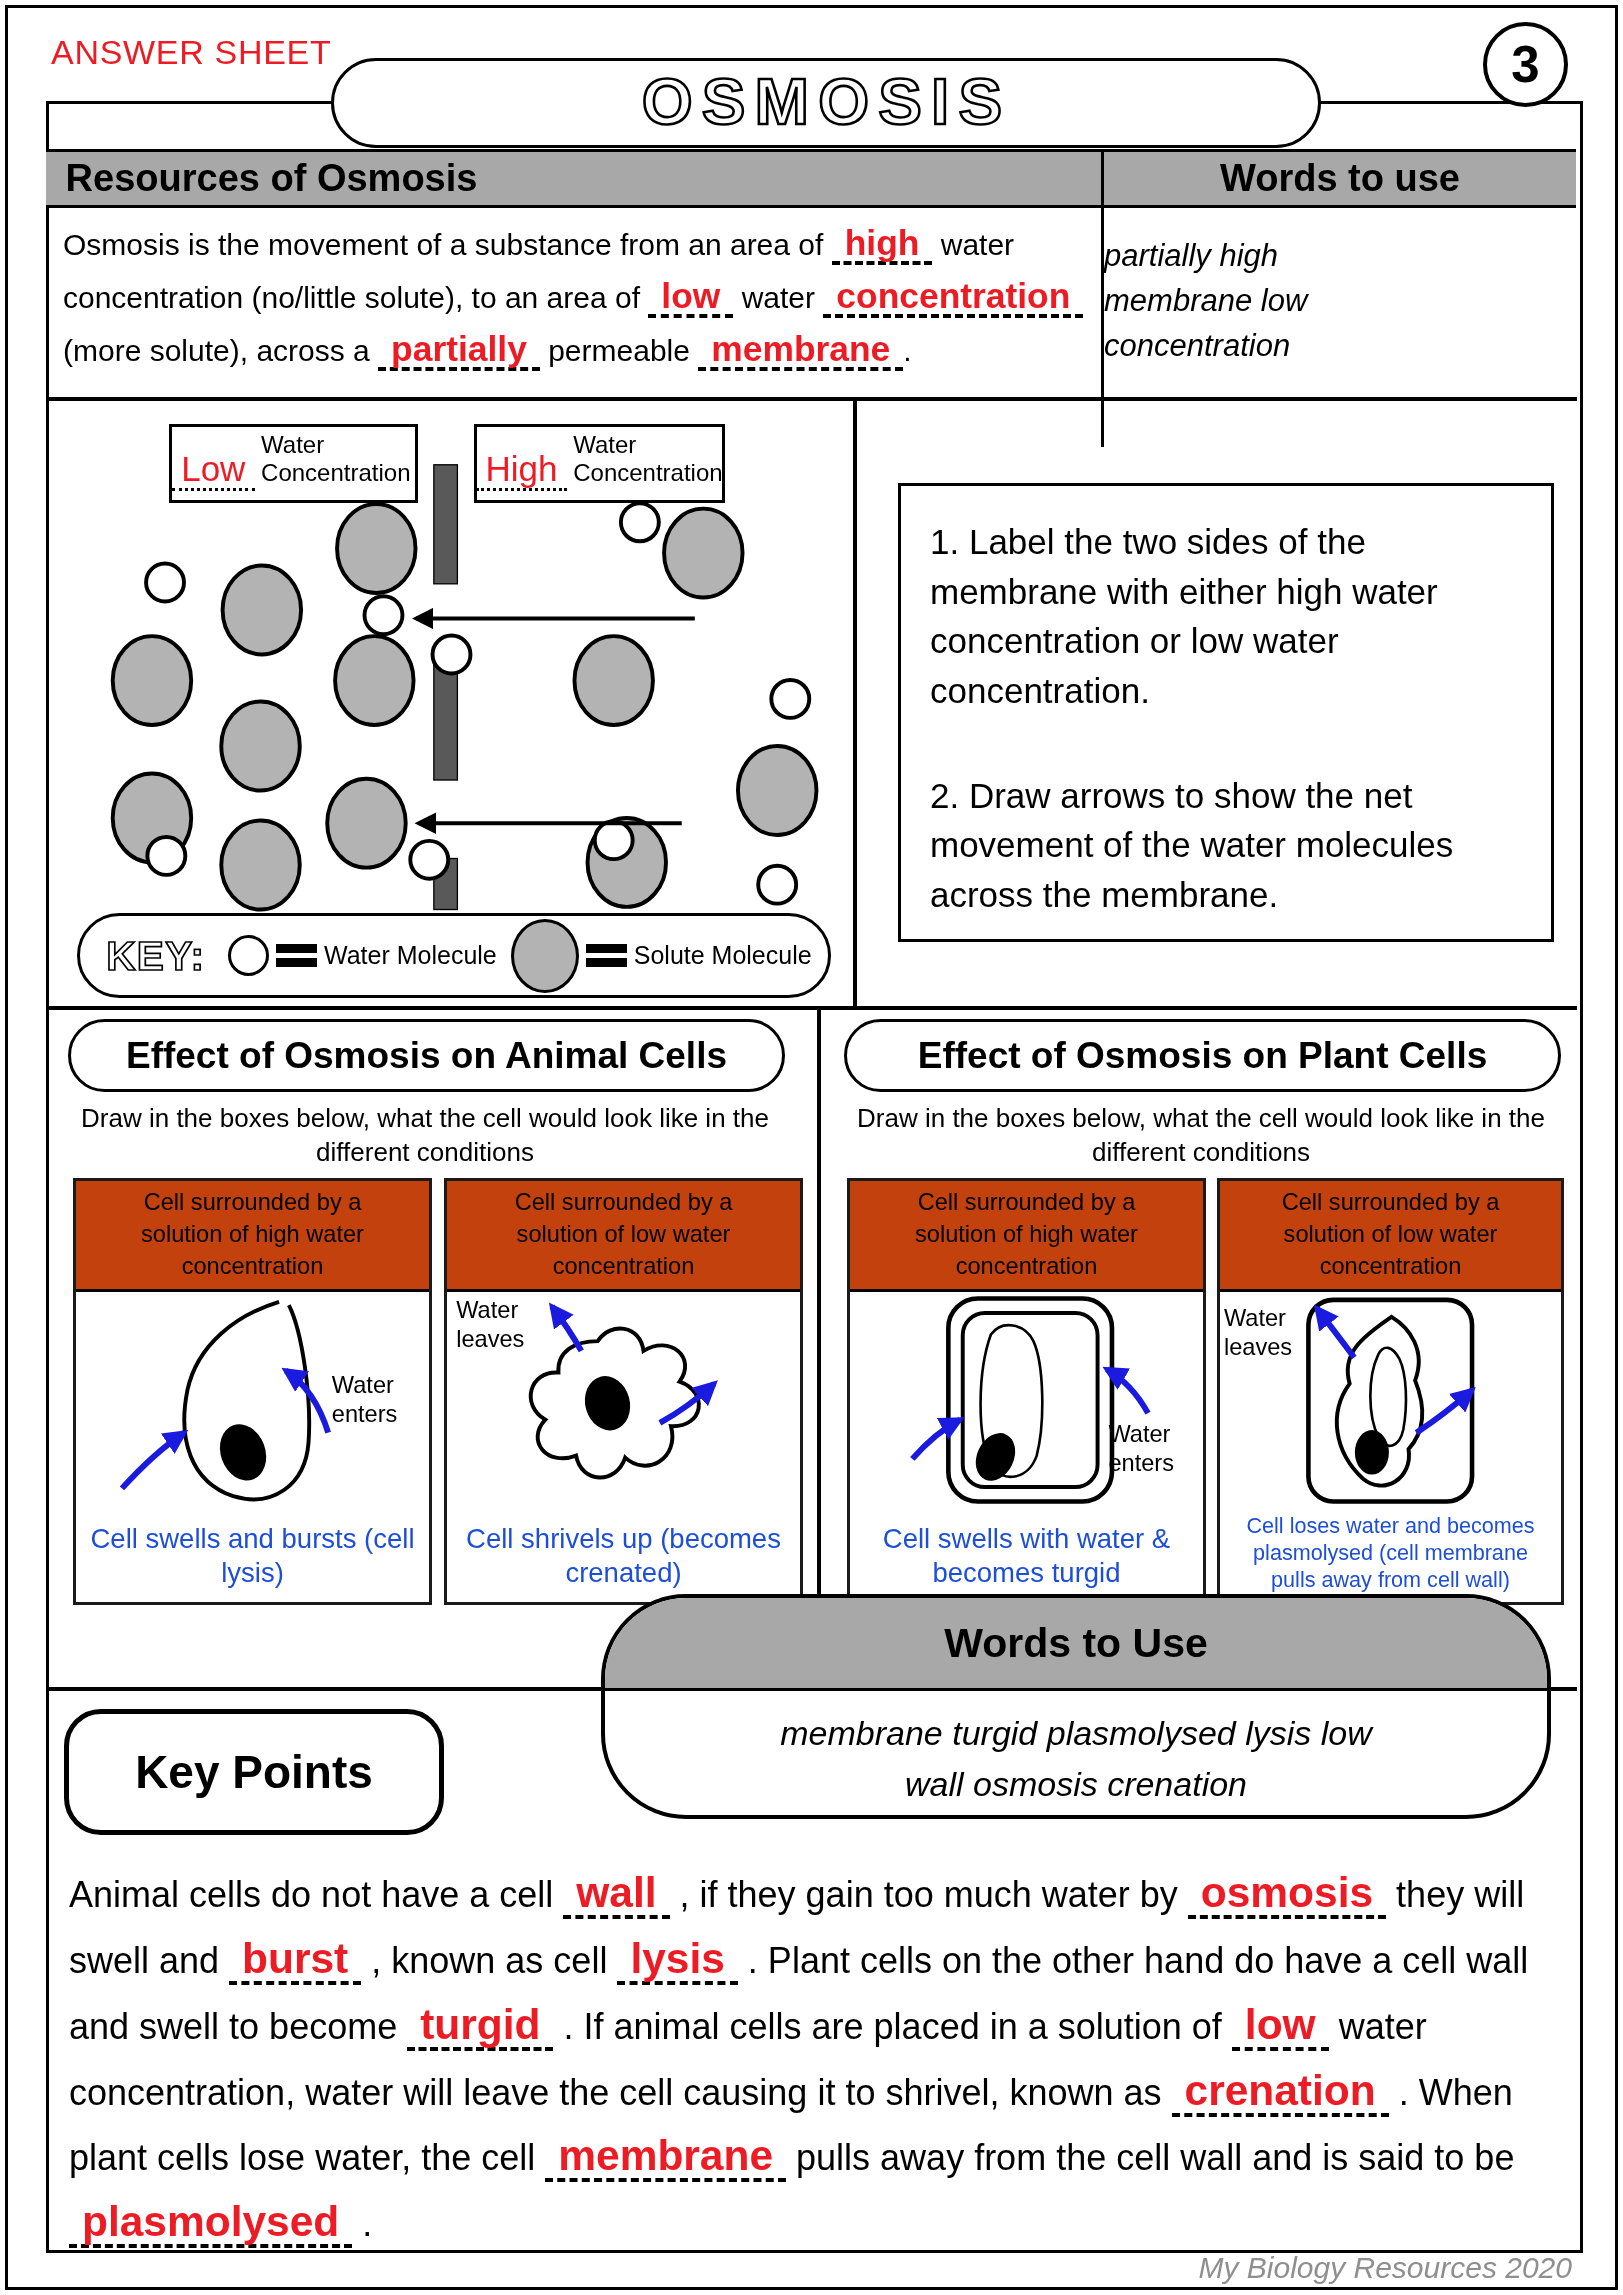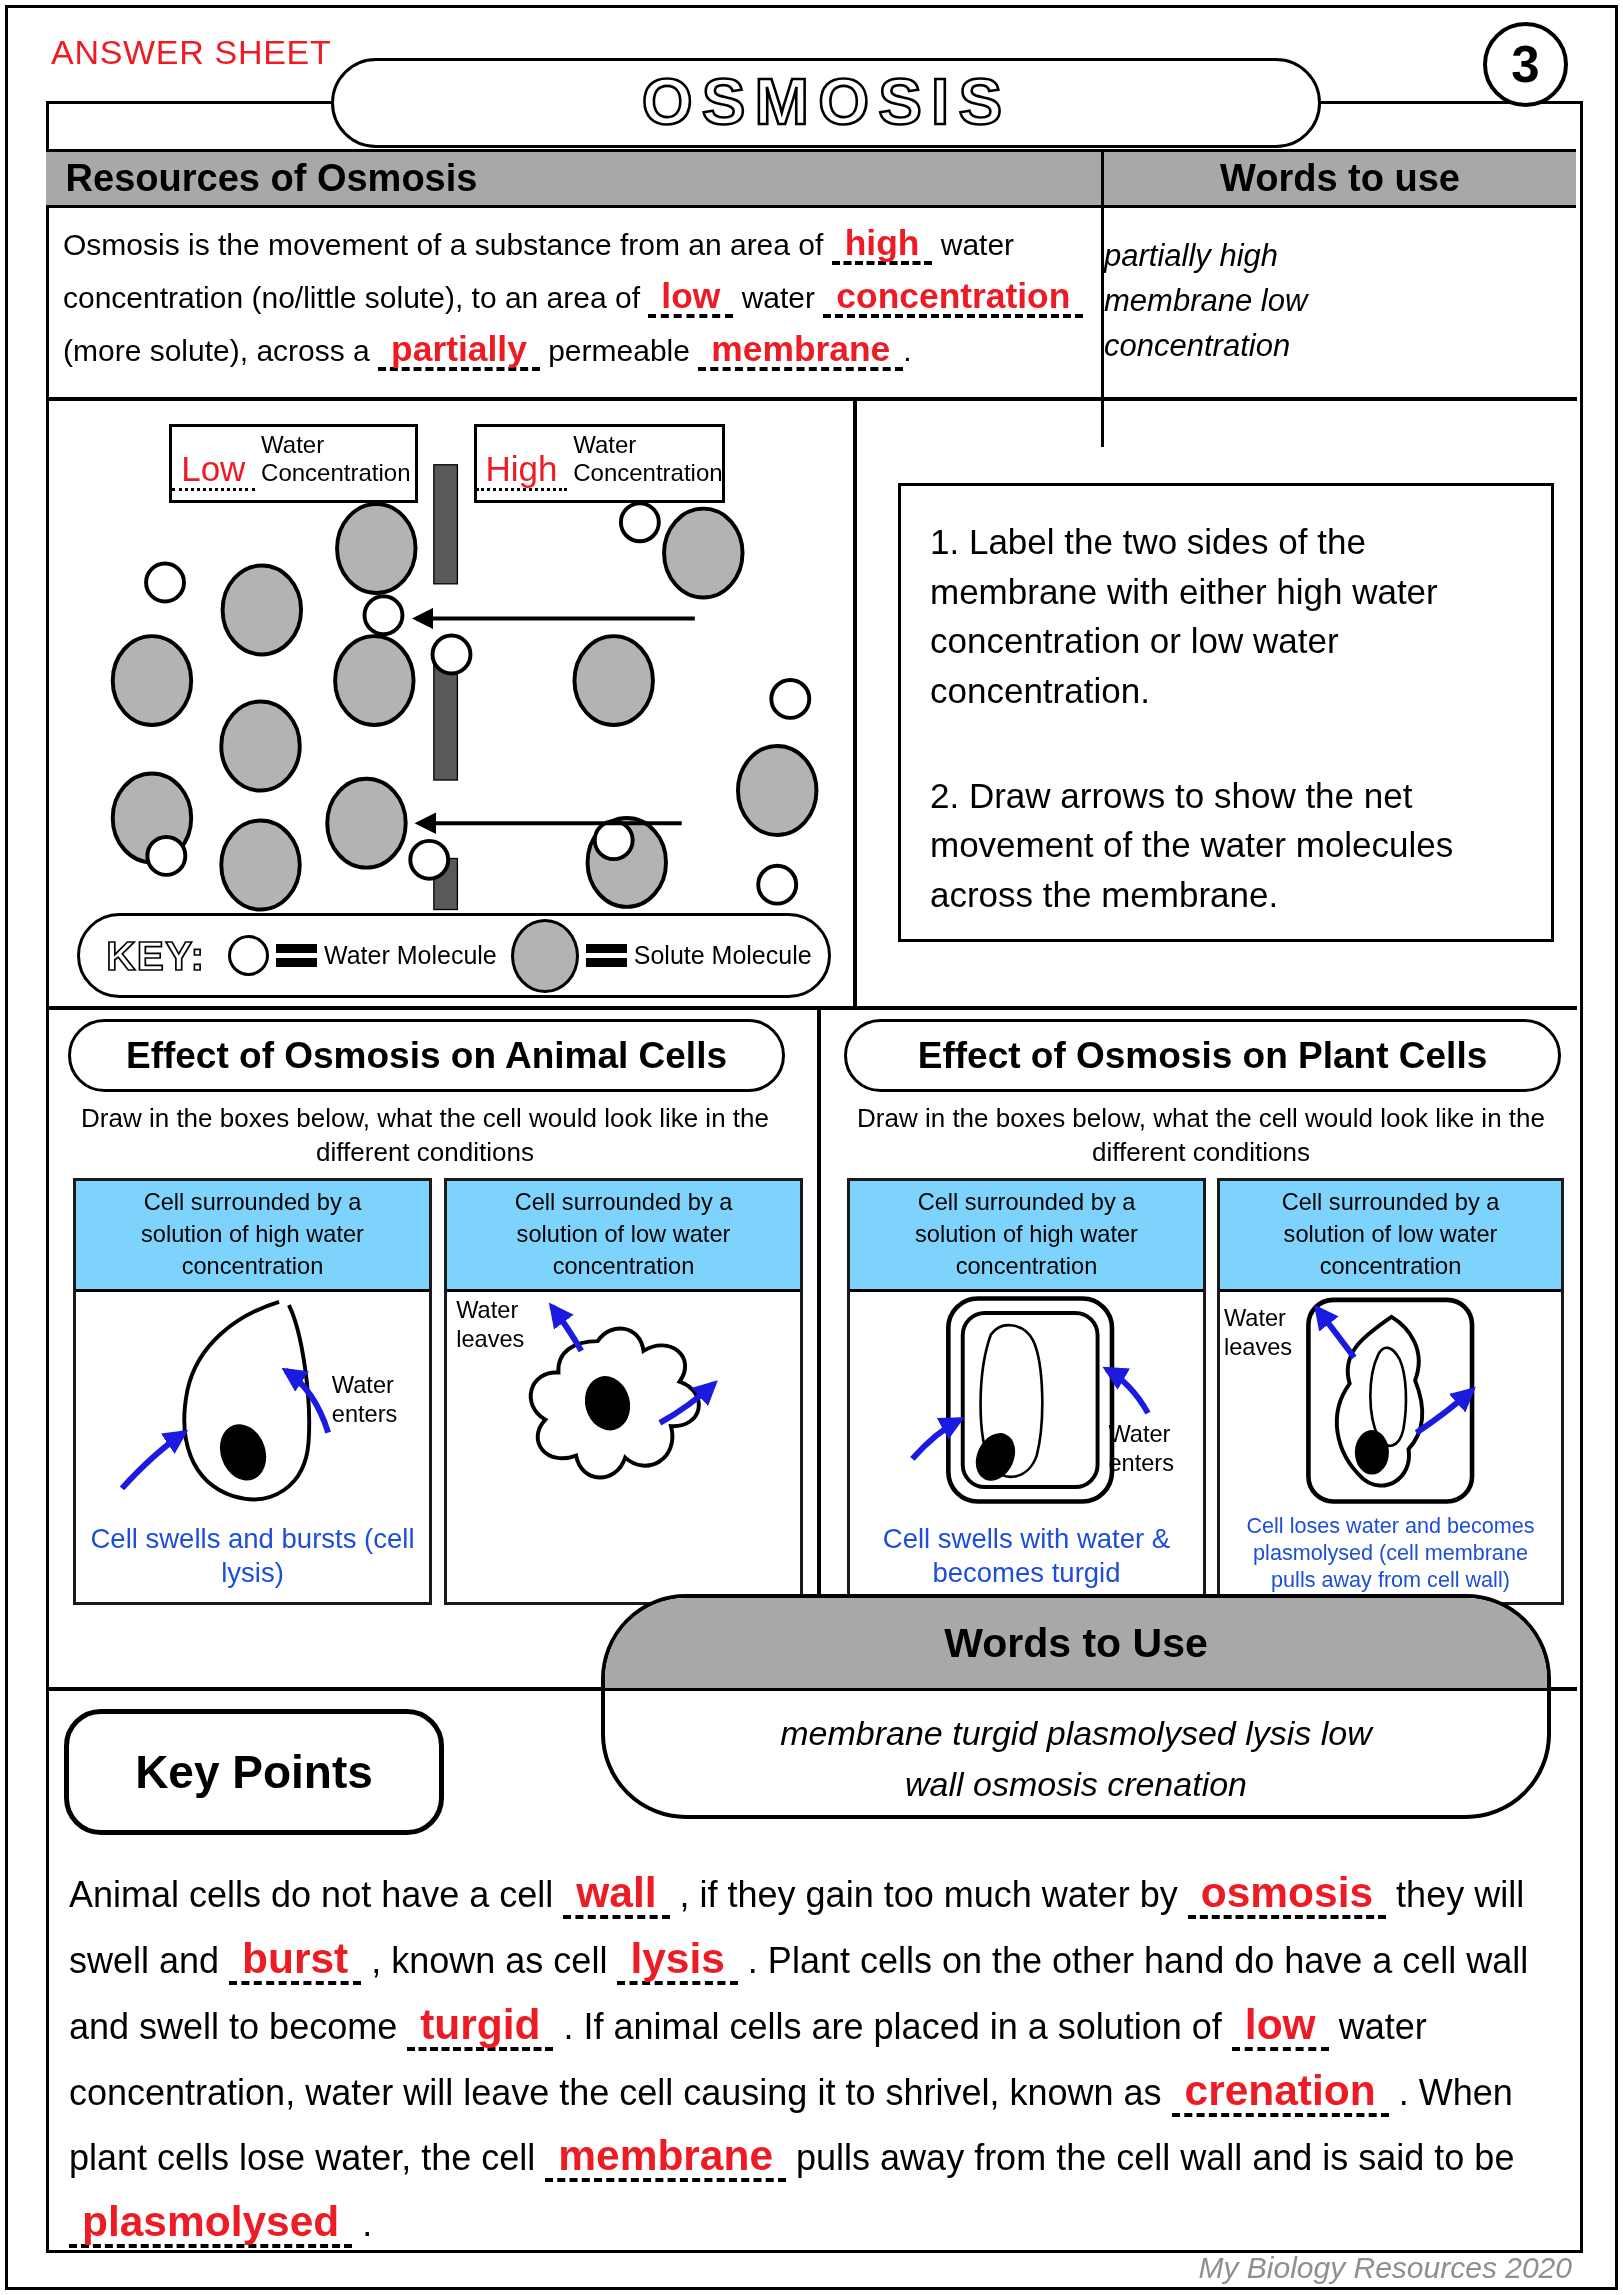--- a/index.html
+++ b/index.html
@@ -70,21 +70,21 @@
   }
   .instr-box .item2{margin-top:55px;}
   
   .section-title{
     border:3.9px solid #000; border-radius:39px; background:#fff; height:73px; box-sizing:border-box;
     display:flex; align-items:center; justify-content:center; font-size:37px; font-weight:600; z-index:2;
   }
   .section-sub{font-size:26px; text-align:center; line-height:1.3; z-index:2;}
   .cell-box{border:3.9px solid #1a1a1a; box-sizing:border-box; background:#fff; z-index:2;}
   .cell-box-header{
-    background:#7dd3fc; border-bottom:3.9px solid #000; box-sizing:border-box; height:111px;
+    background:#c2410c; border-bottom:3.9px solid #000; box-sizing:border-box; height:111px;
     font-size:23.6px; line-height:1.35; text-align:center; display:flex; align-items:center; justify-content:center;
     padding:0 25px;
   }
   .cell-box-body{position:relative; height:308px;}
   .cell-caption{
     position:absolute; left:0; right:0; bottom:9.2px; text-align:center;
     color:#1d4ed8; font-size:27.5px; line-height:1.25; font-weight:500; padding:0 10.5px;
   }
   .cell-caption.small{font-size:21.6px; bottom:6.5px;}
   .water-label{position:absolute; font-size:23.6px; line-height:1.25; z-index:3;}
@@ -245,20 +245,21 @@
             <marker id="ah-a2" viewBox="0 0 10 10" refX="8" refY="5" markerWidth="4.2" markerHeight="4.2" orient="auto-start-reverse">
               <path d="M0,0 L10,5 L0,10 z" fill="#1b1be0"></path>
             </marker>
           </defs>
         <path d="M 230 75 C 250 45, 295 50, 300 90 C 340 65, 382 100, 355 137 C 400 153, 392 207, 342 205 C 355 255, 305 283, 272 253 C 258 295, 205 293, 197 250 C 152 267, 120 227, 150 195 C 112 173, 125 120, 170 123 C 168 90, 196 75, 230 75 Z" fill="none" stroke="#000" stroke-width="6"></path>
         <ellipse cx="245" cy="170" rx="34" ry="42" transform="rotate(-15 245 170)" fill="#000"></ellipse>
         <path d="M 205 90 Q 185 55, 160 22" fill="none" stroke="#1b1be0" stroke-width="9" marker-end="url(#ah-a2)"></path>
         <path d="M 325 200 Q 370 175, 408 140" fill="none" stroke="#1b1be0" stroke-width="9" marker-end="url(#ah-a2)"></path>
       </svg>
       <div class="water-label" style="left:9.2px;top:3.9px;width:85px;">Water leaves</div>
+      <div class="cell-caption">Cell shrivels up (becomes crenated)</div>
     </div>
   </div>
 
   <div class="abs section-title" style="left:844px;top:1019px;width:717px;">
     <span>Effect of Osmosis on Plant Cells</span>
   </div>
   <div class="abs section-sub" style="left:828px;top:1102px;width:746px;">Draw in the boxes below, what the cell would look like in the different conditions</div>
 
   <div class="abs cell-box" style="left:847px;top:1178px;width:359px;height:427px;">
     <div class="cell-box-header">Cell surrounded by a solution of high water concentration</div>

